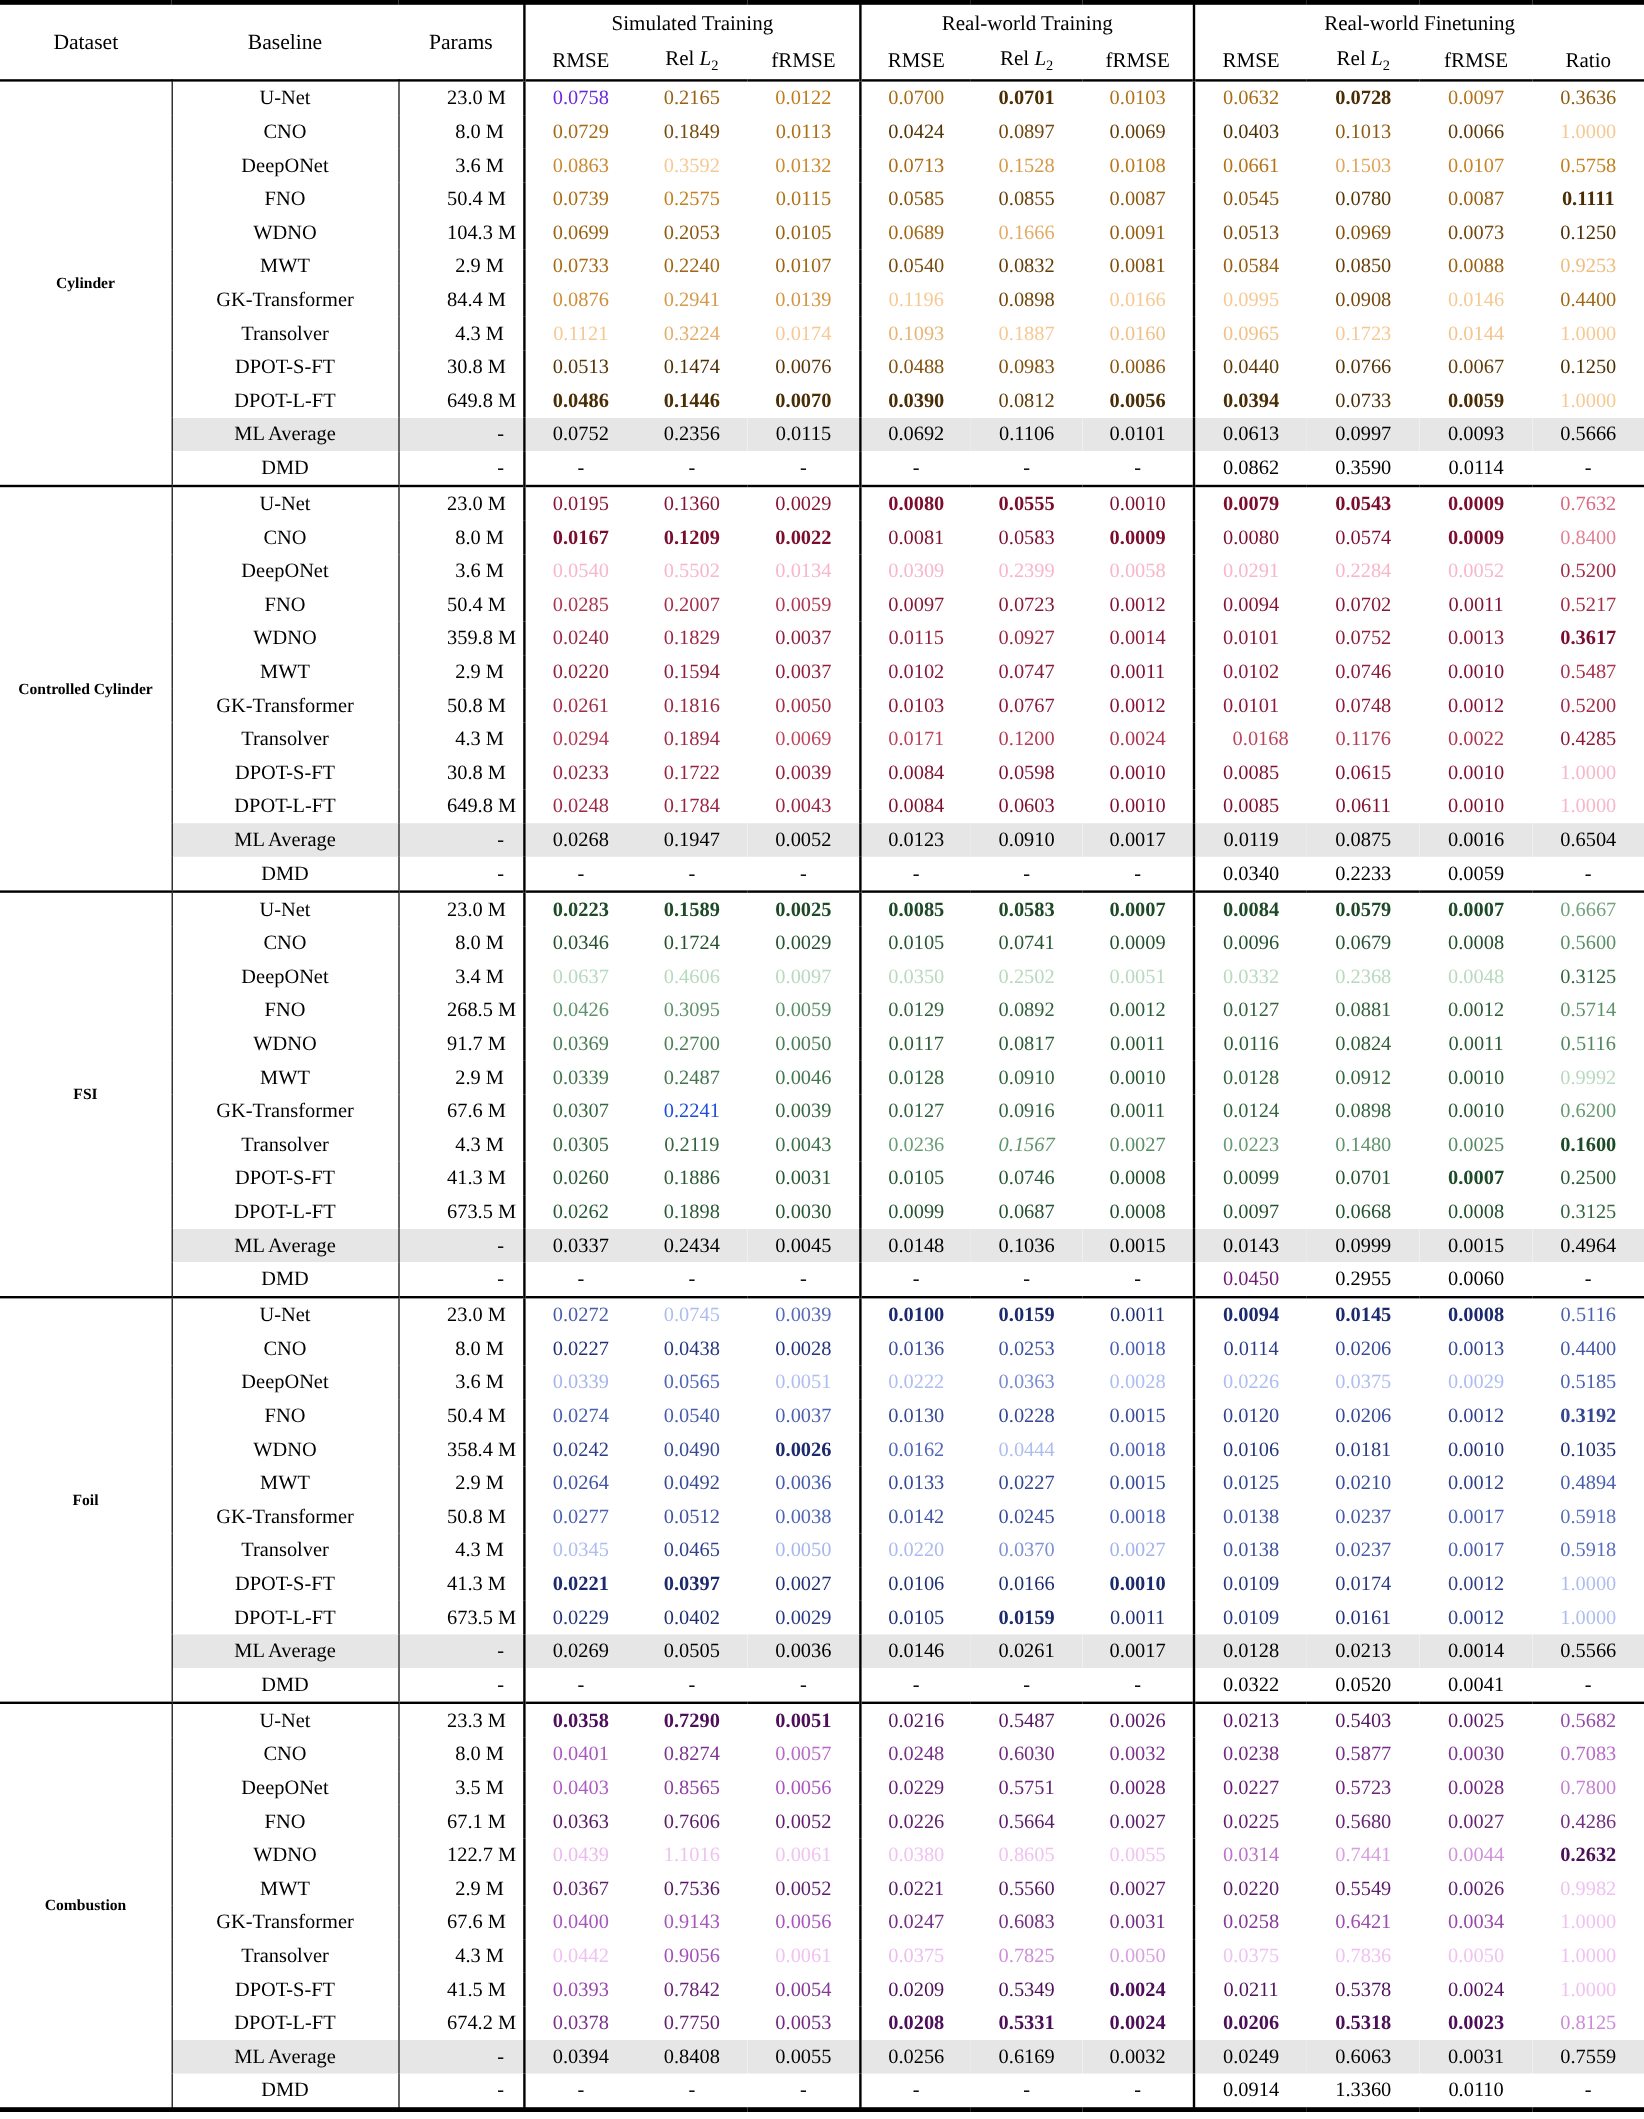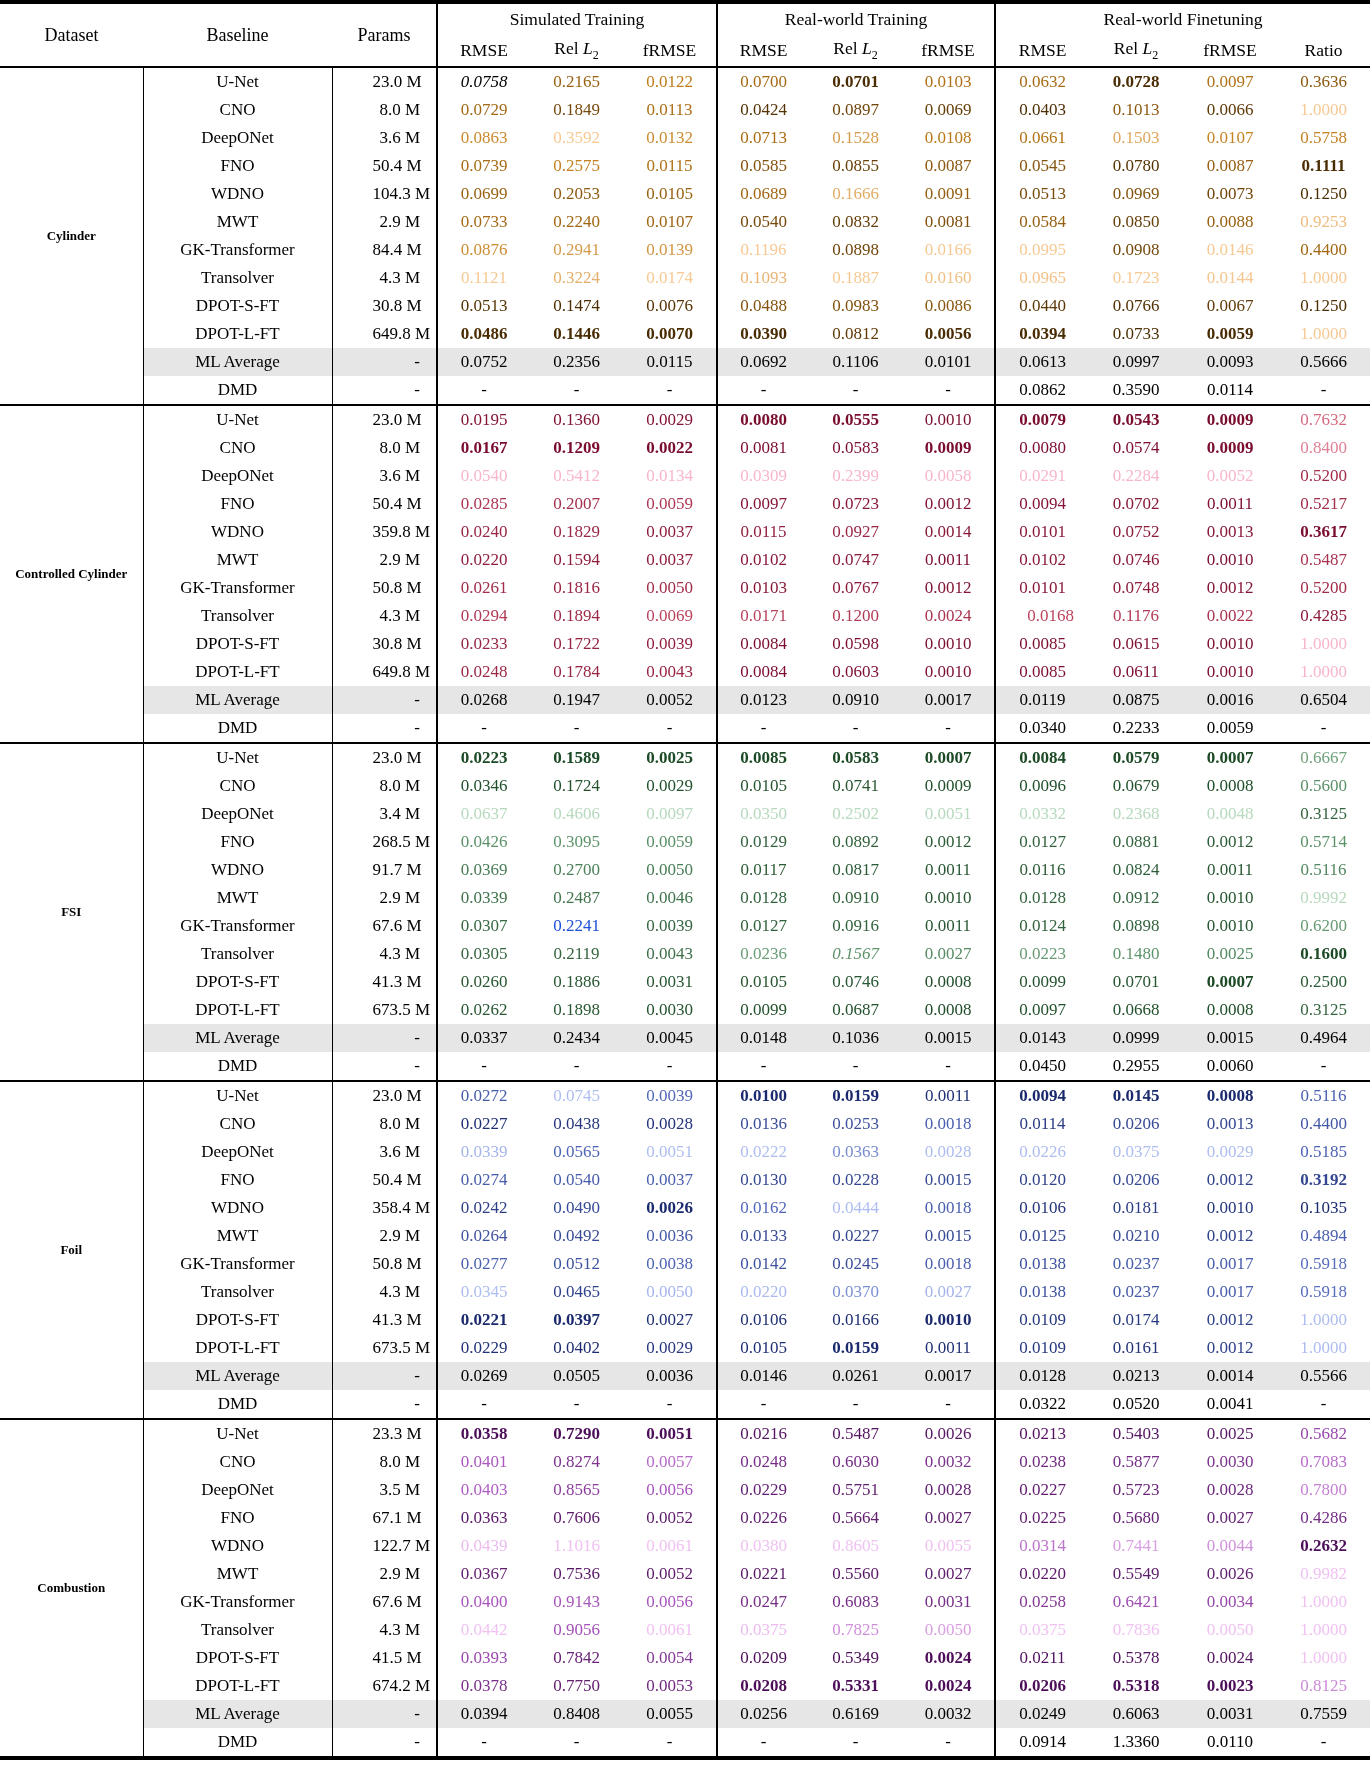--- a/index.html
+++ b/index.html
@@ -68,21 +68,21 @@
         <th class="metric">Rel <i>L</i><sub>2</sub></th>
         <th class="metric">fRMSE</th>
         <th class="metric">Ratio</th>
       </tr>
     </thead>
     <tbody>
         <tr>
           <td class="dataset-cell" rowspan="12">Cylinder</td>
           <td class="cdiv name-cell">U-Net</td>
           <td class="cdiv params-cell">23.0 M</td>
-          <td class="gdiv " style="color: #000000; font-style: italic;">0.0758</td>
+          <td class="gdiv " style="color: #6d28d9;">0.0758</td>
           <td style="color: rgb(153, 98, 18);">0.2165</td>
           <td style="color: rgb(192, 124, 26);">0.0122</td>
           <td class="gdiv " style="color: rgb(165, 106, 21);">0.0700</td>
           <td class="bold" style="color: rgb(74, 44, 3);">0.0701</td>
           <td style="color: rgb(175, 112, 23);">0.0103</td>
           <td class="gdiv " style="color: rgb(167, 107, 21);">0.0632</td>
           <td class="bold" style="color: rgb(74, 44, 3);">0.0728</td>
           <td style="color: rgb(177, 114, 23);">0.0097</td>
           <td style="color: rgb(141, 89, 16);">0.3636</td>
         </tr>
@@ -266,21 +266,21 @@
           <td class="bold" style="color: rgb(122, 12, 46);">0.0009</td>
           <td class="gdiv " style="color: rgb(123, 13, 47);">0.0080</td>
           <td style="color: rgb(125, 14, 48);">0.0574</td>
           <td class="bold" style="color: rgb(122, 12, 46);">0.0009</td>
           <td style="color: rgb(224, 130, 151);">0.8400</td>
         </tr>
         <tr>
           <td class="cdiv name-cell">DeepONet</td>
           <td class="cdiv params-cell">3.6 M</td>
           <td class="gdiv " style="color: rgb(247, 182, 201);">0.0540</td>
-          <td style="color: rgb(247, 182, 201);">0.5412</td>
+          <td style="color: rgb(247, 182, 201);">0.5502</td>
           <td style="color: rgb(247, 182, 201);">0.0134</td>
           <td class="gdiv " style="color: rgb(247, 182, 201);">0.0309</td>
           <td style="color: rgb(247, 182, 201);">0.2399</td>
           <td style="color: rgb(247, 182, 201);">0.0058</td>
           <td class="gdiv " style="color: rgb(247, 182, 201);">0.0291</td>
           <td style="color: rgb(247, 182, 201);">0.2284</td>
           <td style="color: rgb(247, 182, 201);">0.0052</td>
           <td style="color: rgb(161, 45, 74);">0.5200</td>
         </tr>
         <tr>
@@ -566,21 +566,21 @@
         </tr>
         <tr>
           <td class="cdiv name-cell">DMD</td>
           <td class="cdiv params-cell">-</td>
           <td class="gdiv " style="color: rgb(0, 0, 0);">-</td>
           <td style="color: rgb(0, 0, 0);">-</td>
           <td style="color: rgb(0, 0, 0);">-</td>
           <td class="gdiv " style="color: rgb(0, 0, 0);">-</td>
           <td style="color: rgb(0, 0, 0);">-</td>
           <td style="color: rgb(0, 0, 0);">-</td>
-          <td class="gdiv " style="color: #000000;">0.0450</td>
+          <td class="gdiv " style="color: #701a75;">0.0450</td>
           <td style="color: rgb(0, 0, 0);">0.2955</td>
           <td style="color: rgb(0, 0, 0);">0.0060</td>
           <td style="color: rgb(0, 0, 0);">-</td>
         </tr>
         <tr class="gstart">
           <td class="dataset-cell" rowspan="12">Foil</td>
           <td class="cdiv name-cell">U-Net</td>
           <td class="cdiv params-cell">23.0 M</td>
           <td class="gdiv " style="color: rgb(71, 91, 171);">0.0272</td>
           <td style="color: rgb(174, 189, 240);">0.0745</td>

